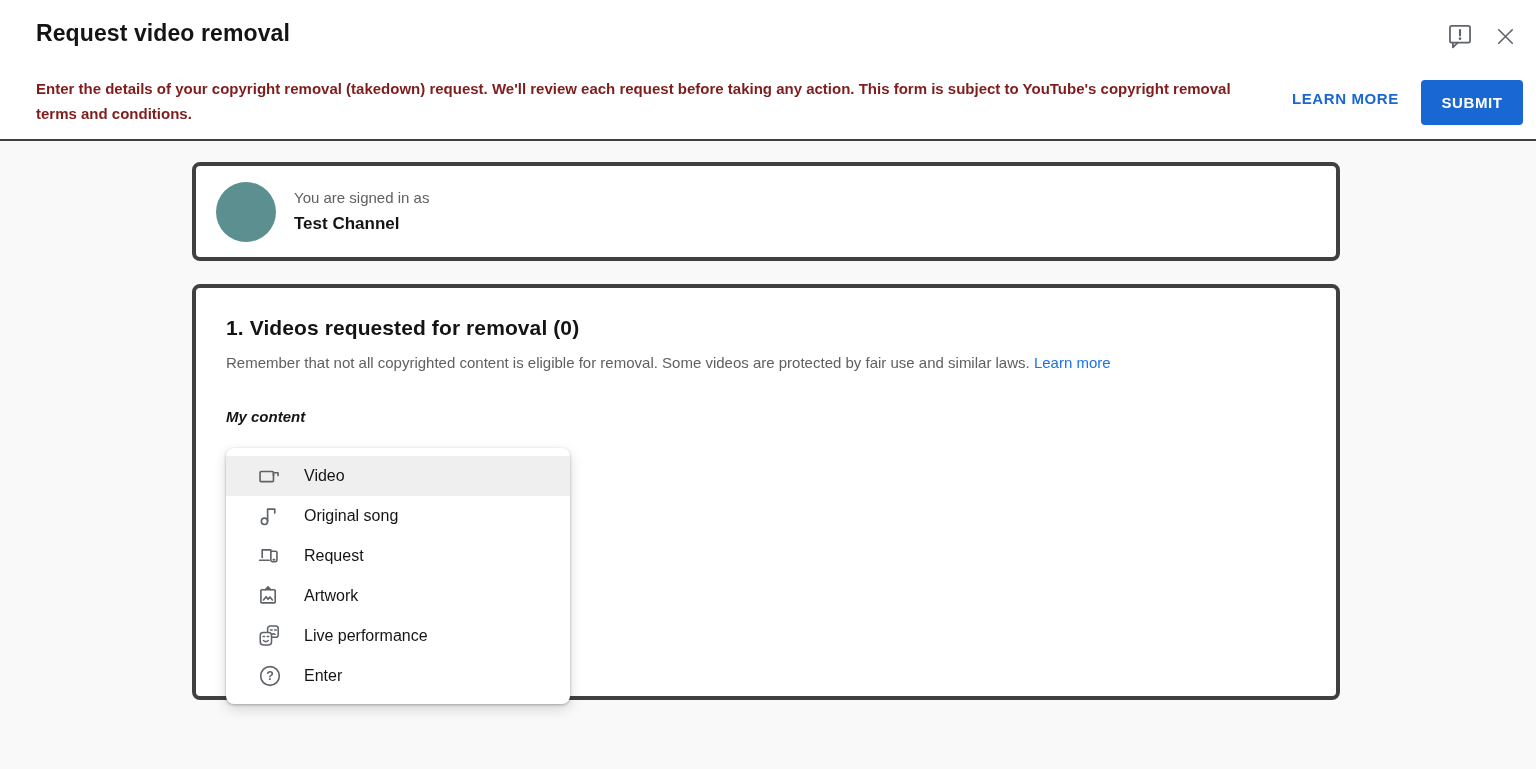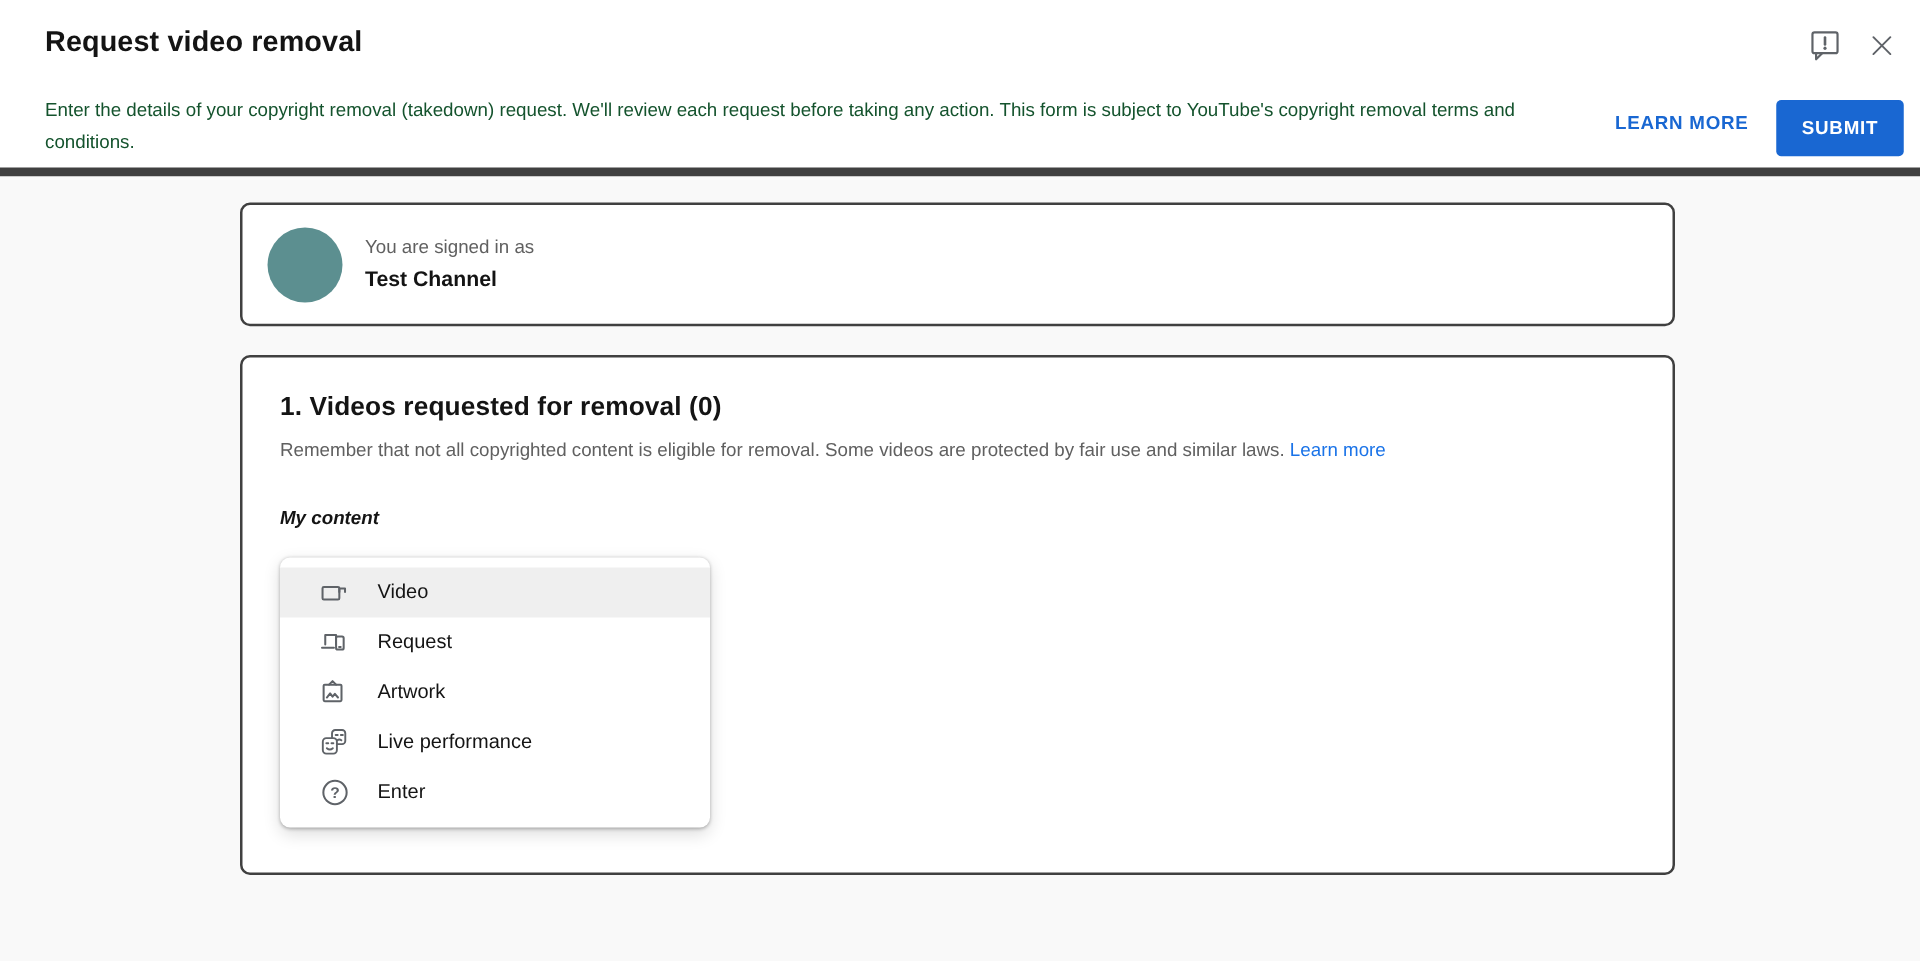--- a/index.html
+++ b/index.html
@@ -8,39 +8,40 @@
     font-family: "Liberation Sans", sans-serif;
     background: #f9f9f9;
     color: #141414;
   }
   
   .app-header {
     position: relative;
     width: 1536px;
     height: 141px;
     background: #ffffff;
-    border-bottom: 7px solid #404040;
+    border-bottom: 2px solid #404040;
   }
   .page-title {
     position: absolute;
     left: 36px;
     top: 20px;
     font-size: 23px;
     font-weight: 700;
     letter-spacing: 0.1px;
     color: #141414;
   }
   .page-desc {
     position: absolute;
     left: 36px;
     top: 76px;
     width: 1205px;
     font-size: 15px;
     line-height: 25px;
-    color: #14532d;
+    color: #7f1d1d;
+    font-weight: bold;
   }
   .icon-btn {
     position: absolute;
     background: none;
     border: none;
     padding: 0;
     cursor: pointer;
     line-height: 0;
   }
   .feedback-btn { left: 1446px; top: 22px; }
@@ -70,21 +71,21 @@
     font-size: 15px;
     font-weight: 700;
     letter-spacing: 0.6px;
     cursor: pointer;
   }
   
   .card {
     margin-left: 192px;
     width: 1148px;
     background: #ffffff;
-    border: 2px solid #404040;
+    border: 4px solid #404040;
     border-radius: 8px;
   }
   .signin-card {
     margin-top: 21px;
     height: 99px;
     display: flex;
     align-items: center;
   }
   .avatar {
     width: 60px;
@@ -203,20 +204,29 @@
     <div class="menu-item highlighted">
       <span class="menu-icon">
         <svg width="26" height="26" viewBox="0 0 24 24" fill="none" stroke="#5f6368" stroke-width="1.5" stroke-linecap="round" stroke-linejoin="round">
           <rect x="2.8" y="7.9" width="12.4" height="9.3" rx="1"></rect>
           <path d="M15.2 11.6 V9 H19.4 V11.6"></path>
         </svg>
       </span>
       <span>Video</span>
     </div>
 
+    <div class="menu-item">
+      <span class="menu-icon">
+        <svg width="26" height="26" viewBox="0 0 24 24" fill="none" stroke="#5f6368" stroke-width="1.5" stroke-linecap="round" stroke-linejoin="round">
+          <circle cx="6.9" cy="16.9" r="2.9"></circle>
+          <path d="M9.8 16.9 V5.6 H16.4 V9.3"></path>
+        </svg>
+      </span>
+      <span>Original song</span>
+    </div>
 
     <div class="menu-item">
       <span class="menu-icon">
         <svg width="26" height="26" viewBox="0 0 24 24" fill="none" stroke="#5f6368" stroke-width="1.5" stroke-linecap="round" stroke-linejoin="round">
           <path d="M4.8 13.4 V6.4 H12.8 V13.4"></path>
           <path d="M2.4 15.9 H11.2"></path>
           <rect x="12.8" y="7.6" width="5.6" height="9.6" rx="1.2" fill="#ffffff"></rect>
           <path d="M15 15.3 h1.2"></path>
         </svg>
       </span>

